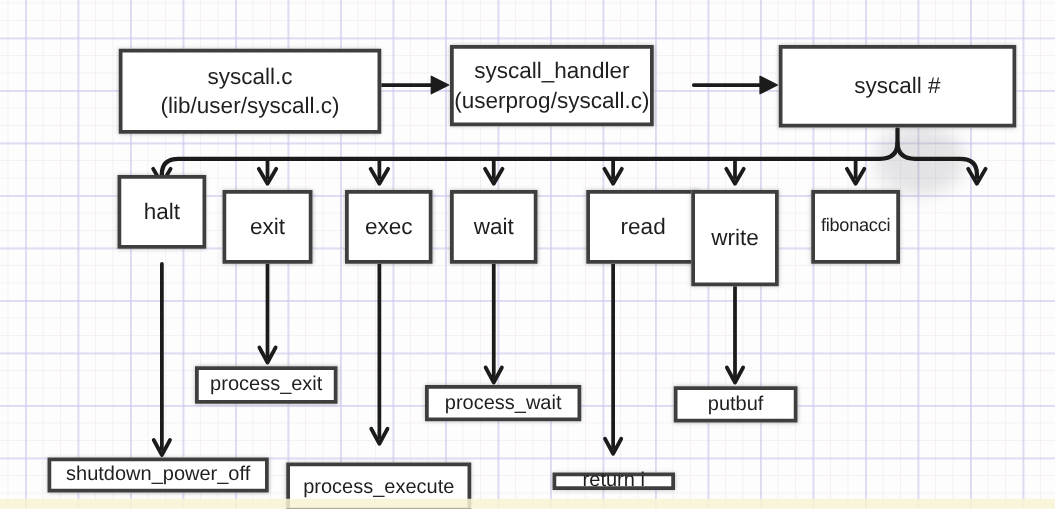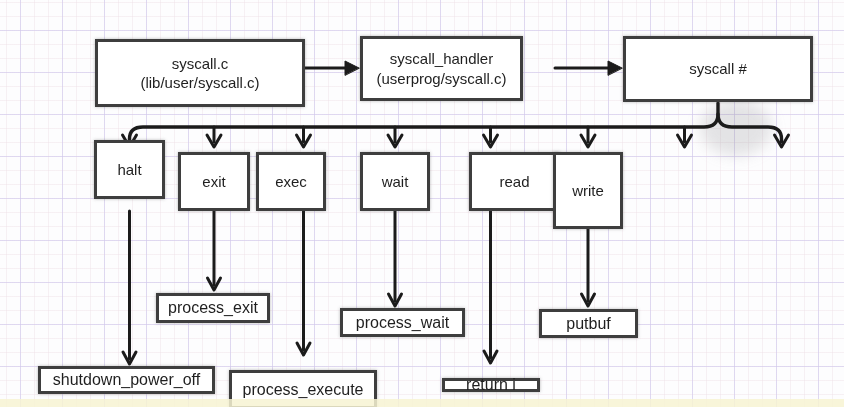--- a/index.html
+++ b/index.html
@@ -59,21 +59,21 @@
     box-sizing: border-box;
     background: #ffffff;
     border: 3px solid #3e3e3e;
     box-shadow: 0 0 3px rgba(60,60,60,0.35);
     display: flex;
     align-items: center;
     justify-content: center;
     text-align: center;
     white-space: pre-line;
     color: #1f1f1f;
-    font-size: 15px;
+    font-size: 18px;
     line-height: 1.28;
   }
   .node.lvl3 {
     font-size: 16px;
     line-height: 1.1;
   }
   .node.tight {
     font-size: 14.5px;
     letter-spacing: -0.2px;
   }
@@ -132,24 +132,25 @@
   </svg>
 
   <div class="node" style="left:95px;top:39px;width:210px;height:68px">syscall.c
 (lib/user/syscall.c)</div>
   <div class="node" style="left:360px;top:36px;width:163px;height:65px">syscall_handler
 (userprog/syscall.c)</div>
   <div class="node" style="left:623px;top:36px;width:190px;height:66px">syscall #</div>
 
   <div class="node" style="left:94px;top:140px;width:71px;height:59px">halt</div>
   <div class="node" style="left:178px;top:152px;width:72px;height:59px">exit</div>
-  <div class="node" style="left:256px;top:152px;width:70px;height:59px">exec</div>
+  <div class="node" style="left:276px;top:152px;width:70px;height:59px">exec</div>
   <div class="node" style="left:360px;top:152px;width:70px;height:59px">wait</div>
   <div class="node" style="left:469px;top:152px;width:91px;height:59px">read</div>
   <div class="node" style="left:553px;top:152px;width:70px;height:77px">write</div>
+  <div class="node tight" style="left:649px;top:152px;width:71px;height:59px">fibonacci</div>
 
   <div class="node lvl3" style="left:38px;top:366px;width:177px;height:28px">shutdown_power_off</div>
   <div class="node lvl3" style="left:156px;top:293px;width:114px;height:30px">process_exit</div>
   <div class="node lvl3" style="left:229px;top:370px;width:148px;height:39px">process_execute</div>
   <div class="node lvl3" style="left:340px;top:308px;width:125px;height:29px">process_wait</div>
   <div class="node lvl3" style="left:442px;top:378px;width:98px;height:14px">return i</div>
   <div class="node lvl3" style="left:539px;top:309px;width:99px;height:29px">putbuf</div>
 
   <div class="bottom-strip"></div>
 </div>

